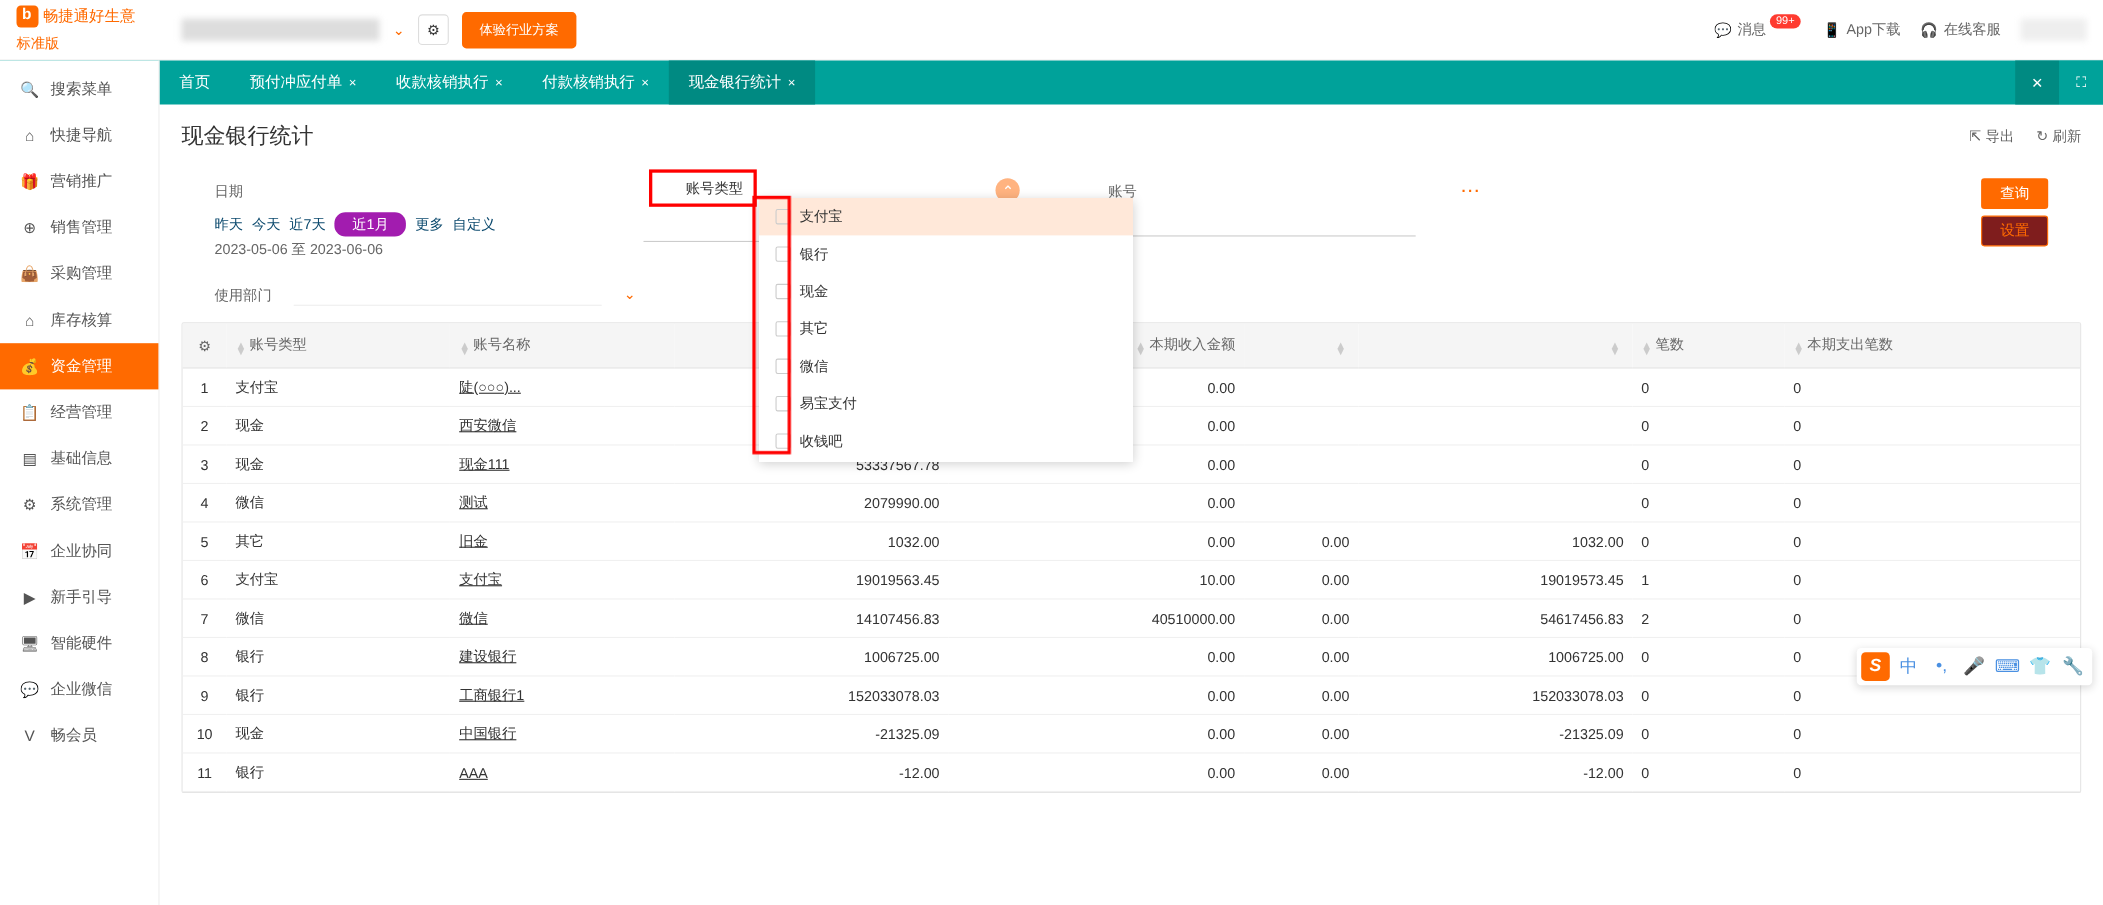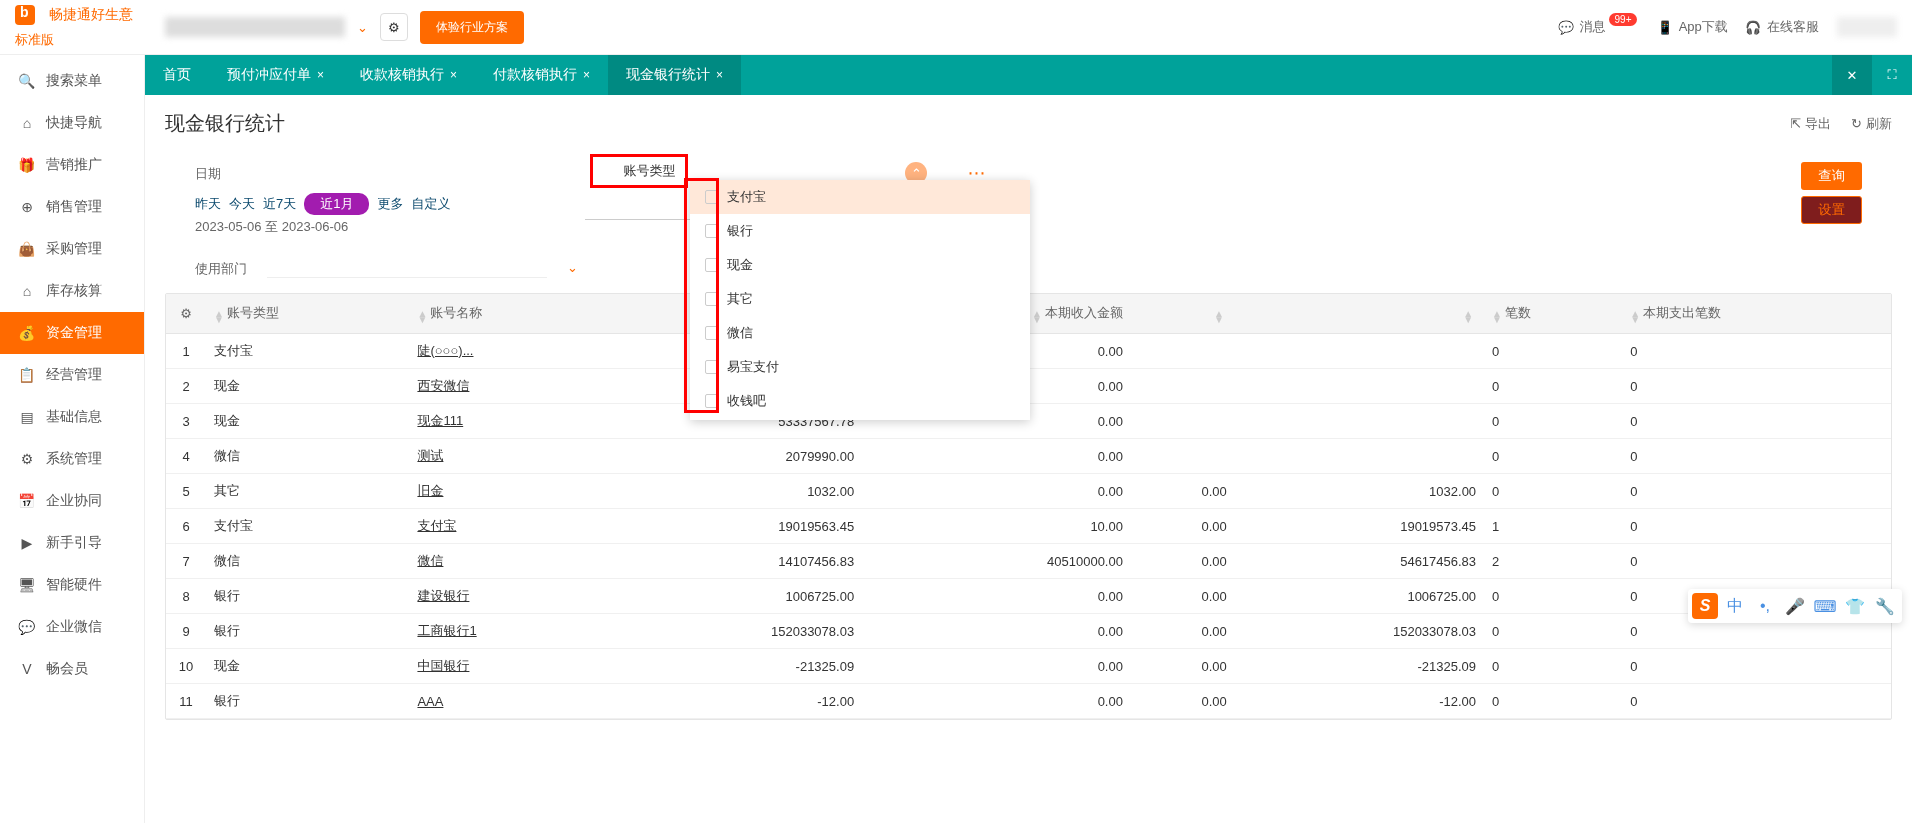--- a/index.html
+++ b/index.html
@@ -1,21 +1,21 @@
 <!DOCTYPE html>
 <html><head>
 <meta charset="utf-8">
 <style>
 * { margin: 0; padding: 0; box-sizing: border-box; font-family: -apple-system, "Microsoft YaHei", sans-serif; }
 body { background: #fff; font-size: 13px; color: #333; overflow: hidden; }
 
 
 .top-header { height: 55px; display: flex; align-items: center; padding: 0 15px; background: #fff; border-bottom: 1px solid #eee; }
 .logo-area { width: 130px; display: flex; flex-direction: column; }
-.logo-row { display: flex; align-items: center; gap: 14px; }
+.logo-row { display: flex; align-items: center; gap: 4px; }
 .logo-icon { width: 20px; height: 20px; background: #ff6a00; border-radius: 4px; position: relative; }
 .logo-icon::after { content: "b"; color: #fff; font-weight: bold; font-size: 14px; position: absolute; left: 5px; top: -1px; }
 .logo-text { color: #ff6a00; font-size: 14px; font-weight: 500; }
 .logo-sub { color: #ff6a00; font-size: 13px; margin-top: 6px; }
 .company-area { display: flex; align-items: center; gap: 12px; margin-left: 20px; }
 .company-name { color: #999; filter: blur(3px); width: 180px; height: 20px; background: #ddd; }
 .chevron-down { color: #ff6a00; }
 .gear-btn { width: 28px; height: 28px; border: 1px solid #ddd; border-radius: 4px; display: flex; align-items: center; justify-content: center; cursor: pointer; }
 .orange-btn { background: #ff6a00; color: #fff; padding: 8px 16px; border-radius: 4px; border: none; cursor: pointer; font-size: 12px; }
 .header-right { margin-left: auto; display: flex; align-items: center; gap: 18px; color: #666; }
@@ -243,20 +243,24 @@
         <div class="date-range">2023-05-06 至 2023-06-06</div>
       </div>
     </div>
     <div class="filter-group" style="margin-left:100px">
       <div class="filter-input-wrap">
         <span class="filter-input-label">账号类型</span>
       </div>
       <input class="filter-control" style="margin-left: -5px;">
     </div>
     <div class="collapse-btn">⌃</div>
+    <div class="filter-group" style="margin-left:40px">
+      <span class="filter-label">账号</span>
+      <input class="filter-control" style="">
+    </div>
     <span class="more-dots">⋯</span>
     <div class="query-btns">
       <button class="query-btn">查询</button>
       <button class="settings-btn">设置</button>
     </div>
   </div>
 
   <div class="filter-row2">
     <div class="dept-select">
       <span class="filter-label">使用部门</span>

